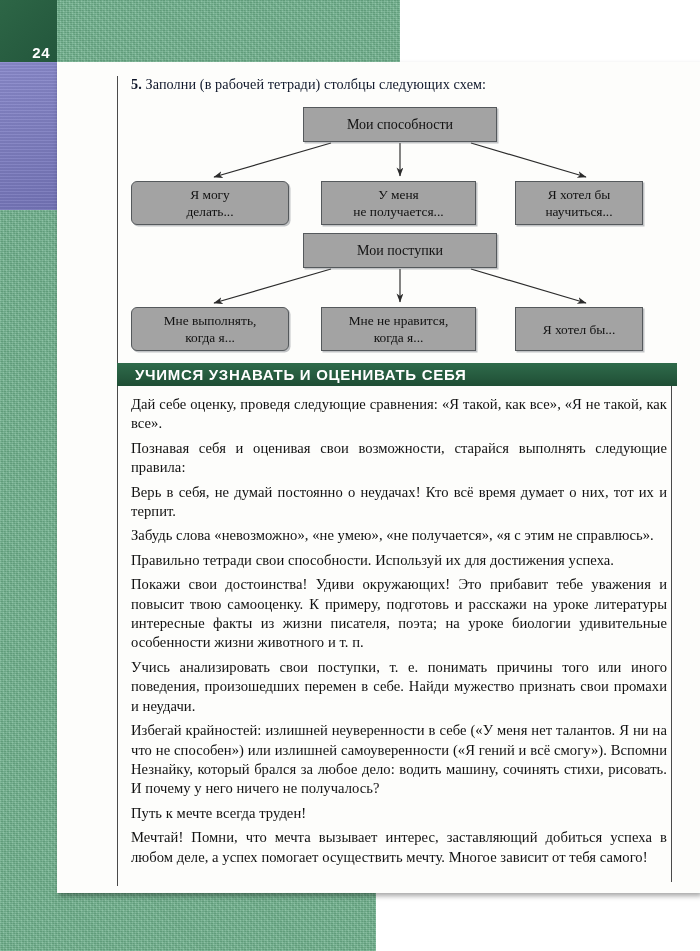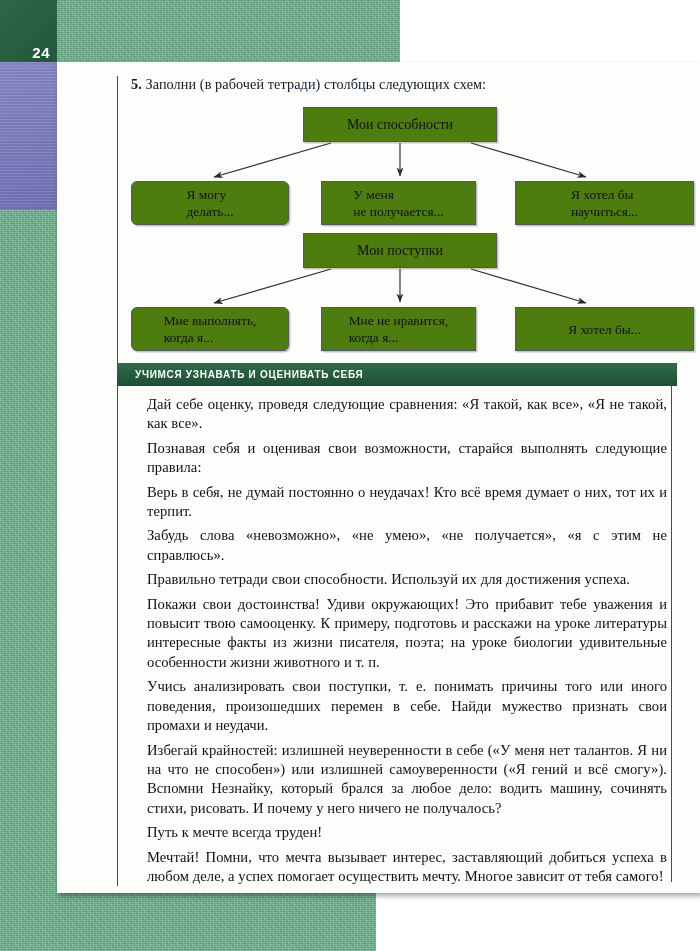--- a/index.html
+++ b/index.html
@@ -106,73 +106,73 @@
   .diagram {
     position: relative;
     width: 540px;
   }
   #diagram-abilities { height: 112px; }
   #diagram-actions  { height: 112px; margin-top: 14px; }
 
   .node {
     position: absolute;
     border: 1px solid #55595c;
-    background: #4d7c0f;
+    background: #a3a3a3;
     box-shadow: 1.5px 1.5px 0 rgba(120,125,130,.45);
     display: flex;
     align-items: center;
     justify-content: center;
-    text-align: left;
+    text-align: center;
     font-size: 13.4px;
     line-height: 17px;
     color: #111;
     box-sizing: border-box;
     padding: 2px 4px;
   }
   .node-root {
     left: 172px; top: 0;
     width: 194px; height: 35px;
     font-size: 14px;
   }
   .node-child { top: 74px; height: 44px; }
   .child-1 { left: 0;   width: 158px; border-radius: 6px; }
   .child-2 { left: 190px; width: 155px; }
-  .child-3 { left: 384px; width: 179px; }
+  .child-3 { left: 384px; width: 128px; }
 
   .connectors { position: absolute; left: 0; top: 0; width: 540px; height: 112px; }
 
   
   #section-banner {
     margin-top: 18px;
     margin-left: -14px;
     width: 560px;
     height: 23px;
     background: #265c40;
     background-image: linear-gradient(180deg, #2f6b4b 0%, #1f4e35 100%);
     display: flex;
     align-items: center;
   }
   #section-banner-text {
     color: #ffffff;
     font-family: "Liberation Sans", sans-serif;
     font-weight: bold;
-    font-size: 10px;
+    font-size: 15px;
     letter-spacing: .7px;
     padding-left: 18px;
     white-space: nowrap;
   }
 
   
   #body-text { margin-top: 9px; width: 536px; }
   .para {
     font-size: 14.6px;
     line-height: 19.4px;
     color: #111;
     text-align: justify;
-    margin: 0 0 5px 16px;
+    margin: 0 0 5px 0;
     letter-spacing: .05px;
     -webkit-hyphens: none; hyphens: none;
   }
   .para:last-child { margin-bottom: 0; }
 </style>
 </head>
 <body>
 
 <div class="bg-green-texture" id="bg-top-band"></div>
 <div class="bg-green-texture" id="bg-left-column"></div>

